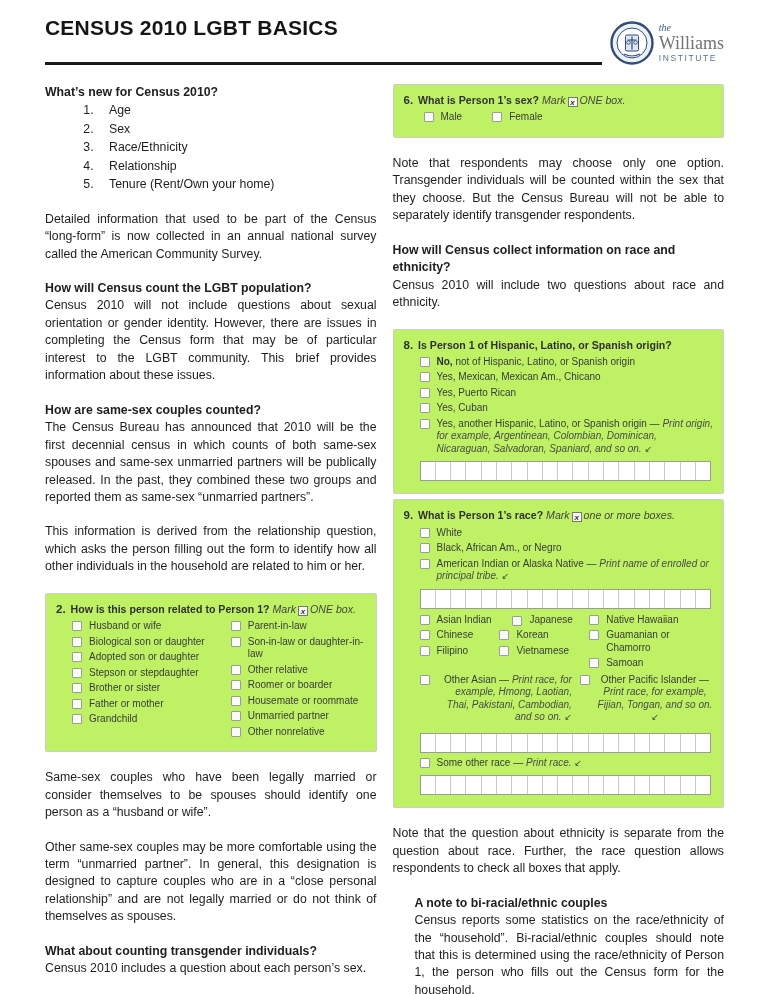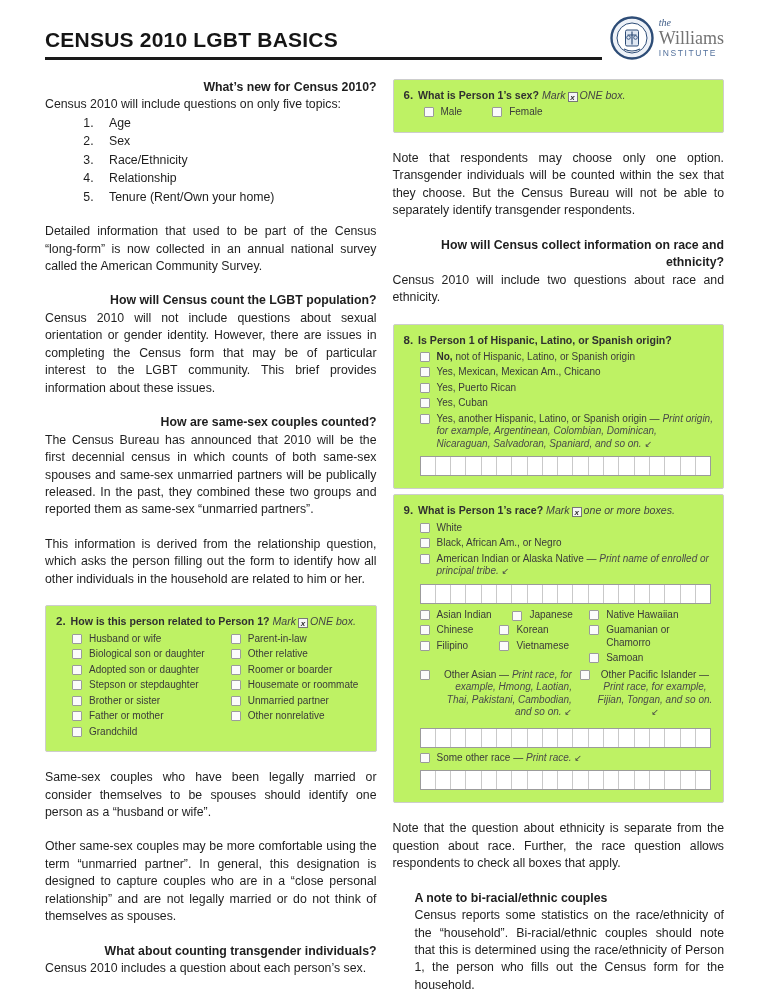--- a/index.html
+++ b/index.html
@@ -2,33 +2,33 @@
 <html><head>
 <meta charset="utf-8">
 <style>
   * { margin:0; padding:0; box-sizing:border-box; }
   html,body { background:#ffffff; }
   body { font-family:"Liberation Sans", sans-serif; color:#1c1c1c; }
   .page { width:768px; height:994px; overflow:hidden; background:#fff; padding:16px 44px 0 45px; }
 
   
   header { display:flex; align-items:flex-end; }
-  .title-block { flex:1; border-bottom:3px solid #1a1a1a; padding-bottom:5px; }
+  .title-block { flex:1; border-bottom:3px solid #1a1a1a; padding-bottom:22px; }
   h1 { font-size:21px; font-weight:bold; color:#151515; letter-spacing:0.2px; }
   .logo { display:flex; align-items:center; gap:5px; margin-left:8px; padding-bottom:0; }
   .seal { width:44px; height:44px; flex:none; }
   .logo-text { display:flex; flex-direction:column; line-height:1; }
   .logo-the { font-family:"Liberation Serif", serif; font-style:italic; font-size:10px; color:#3c5a85; }
   .logo-name { font-family:"Liberation Serif", serif; font-size:18px; color:#737373; margin-top:1px; }
   .logo-sub { font-size:8.5px; letter-spacing:1.6px; color:#53719c; margin-top:2px; }
 
   
   .columns { display:flex; gap:16px; margin-top:13px; }
   .col { flex:1; font-size:12.3px; line-height:1.42; text-align:justify; color:#1e1e1e; }
-  h2 { font-size:12.3px; font-weight:bold; margin-top:17px; text-align:right; }
+  h2 { font-size:12.3px; font-weight:bold; margin-top:17px; text-align:left; }
   h3 { font-size:12.3px; font-weight:bold; text-align:left; }
   p { margin-top:17px; }
   h2 + p { margin-top:0; }
   ol { list-style:decimal; padding-left:52px; margin:0; text-align:left; }
   ol li { padding-left:12px; line-height:1.5; }
   .note-block { margin-left:22px; margin-top:17px; }
   .note-block p { margin-top:0; }
 
   
   .census-box { background:#bef264; border:1px solid #cdcdcd; border-radius:2px; padding:8px 10px 10px 10px;
@@ -84,21 +84,20 @@
         <span class="logo-name">Williams</span>
         <span class="logo-sub">INSTITUTE</span>
       </div>
     </div>
   </header>
 
   <div class="columns">
 
     <div class="col">
       <h2 style="margin-top:6px;">What’s new for Census 2010?</h2>
-      <p>Census 2010 will include questions on only five topics:</p>
       <ol>
         <li>Age</li>
         <li>Sex</li>
         <li>Race/Ethnicity</li>
         <li>Relationship</li>
         <li>Tenure (Rent/Own your home)</li>
       </ol>
       <p>Detailed information that used to be part of the Census “long-form” is now collected in an annual national survey called the American Community Survey.</p>
 
       <h2>How will Census count the LGBT population?</h2>
@@ -141,20 +140,24 @@
               </div>
             <div class="opt">
                 <span class="cb"></span>
                 <span class="opt-label">Grandchild</span>
               </div>
           </div>
           <div class="qcol">
             <div class="opt">
                 <span class="cb"></span>
                 <span class="opt-label">Parent-in-law</span>
+              </div>
+            <div class="opt">
+                <span class="cb"></span>
+                <span class="opt-label">Son-in-law or daughter-in-law</span>
               </div>
             <div class="opt">
                 <span class="cb"></span>
                 <span class="opt-label">Other relative</span>
               </div>
             <div class="opt">
                 <span class="cb"></span>
                 <span class="opt-label">Roomer or boarder</span>
               </div>
             <div class="opt">

